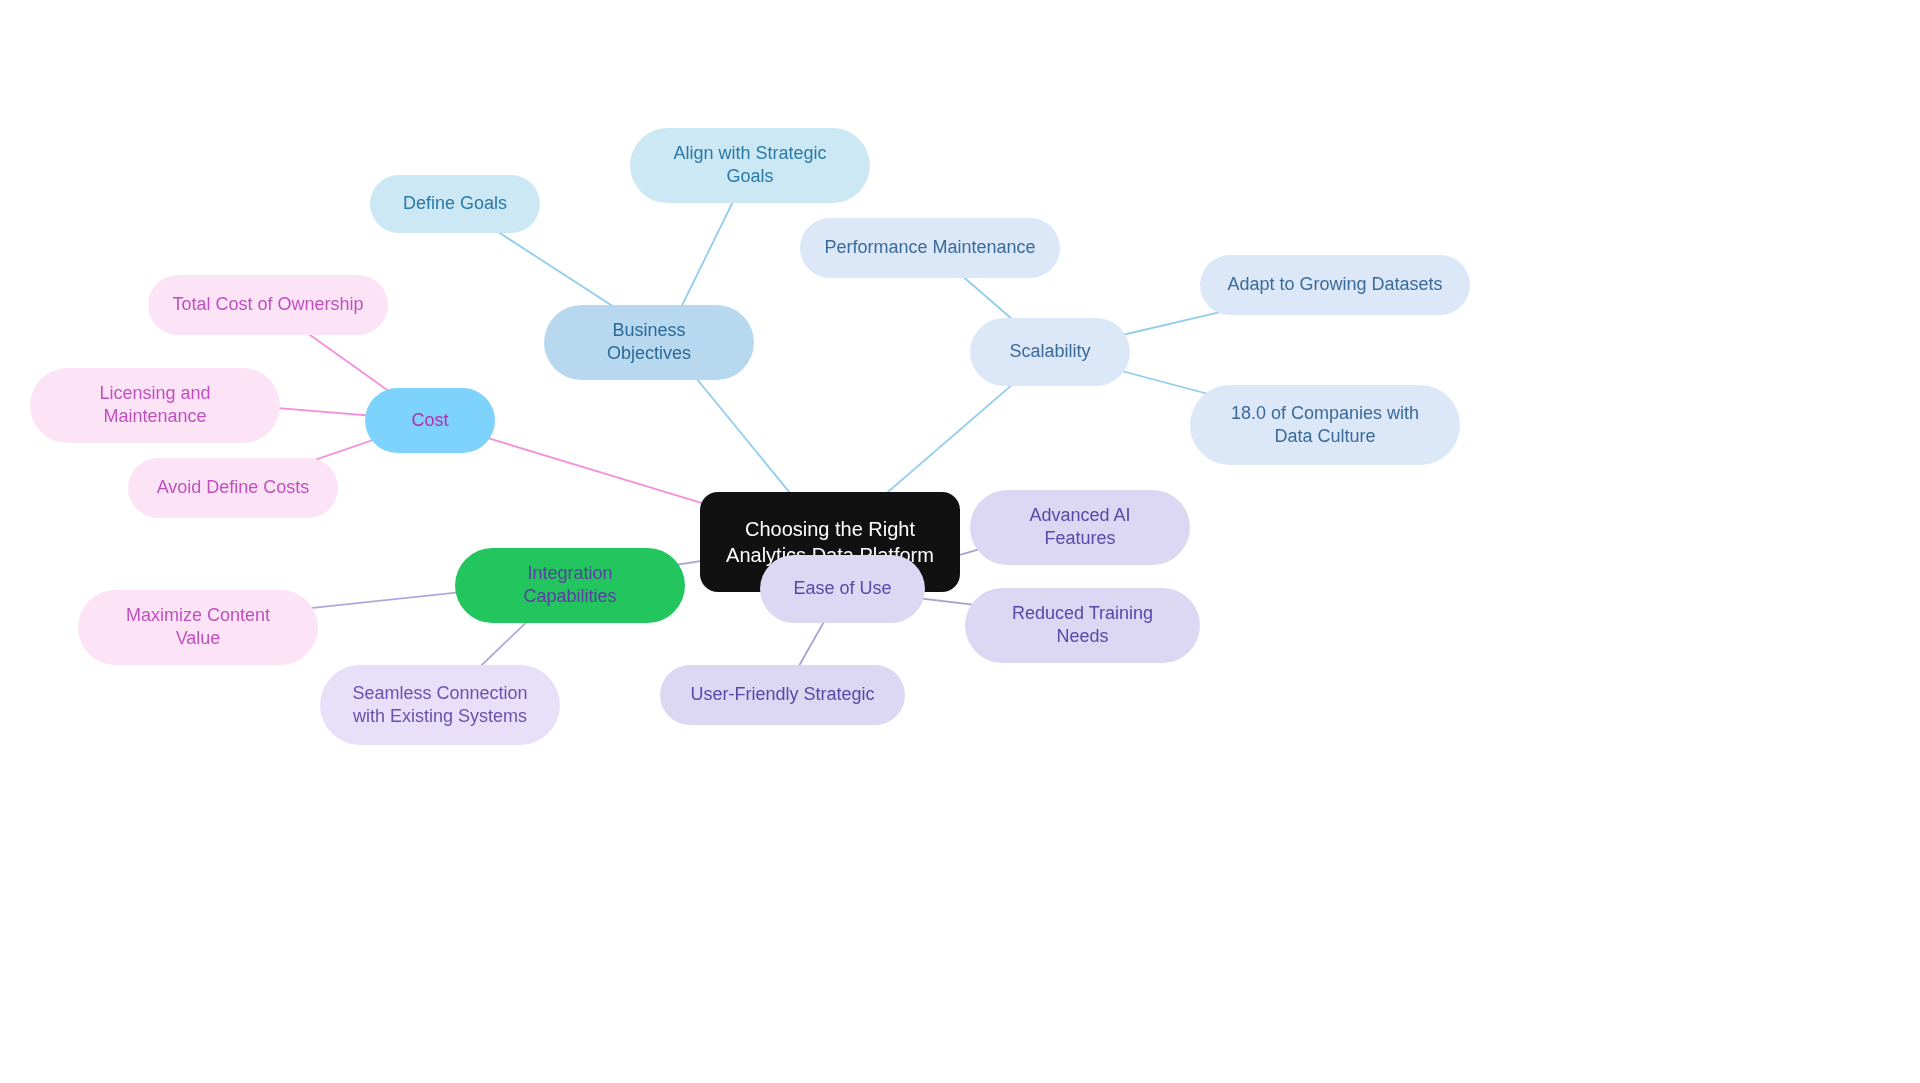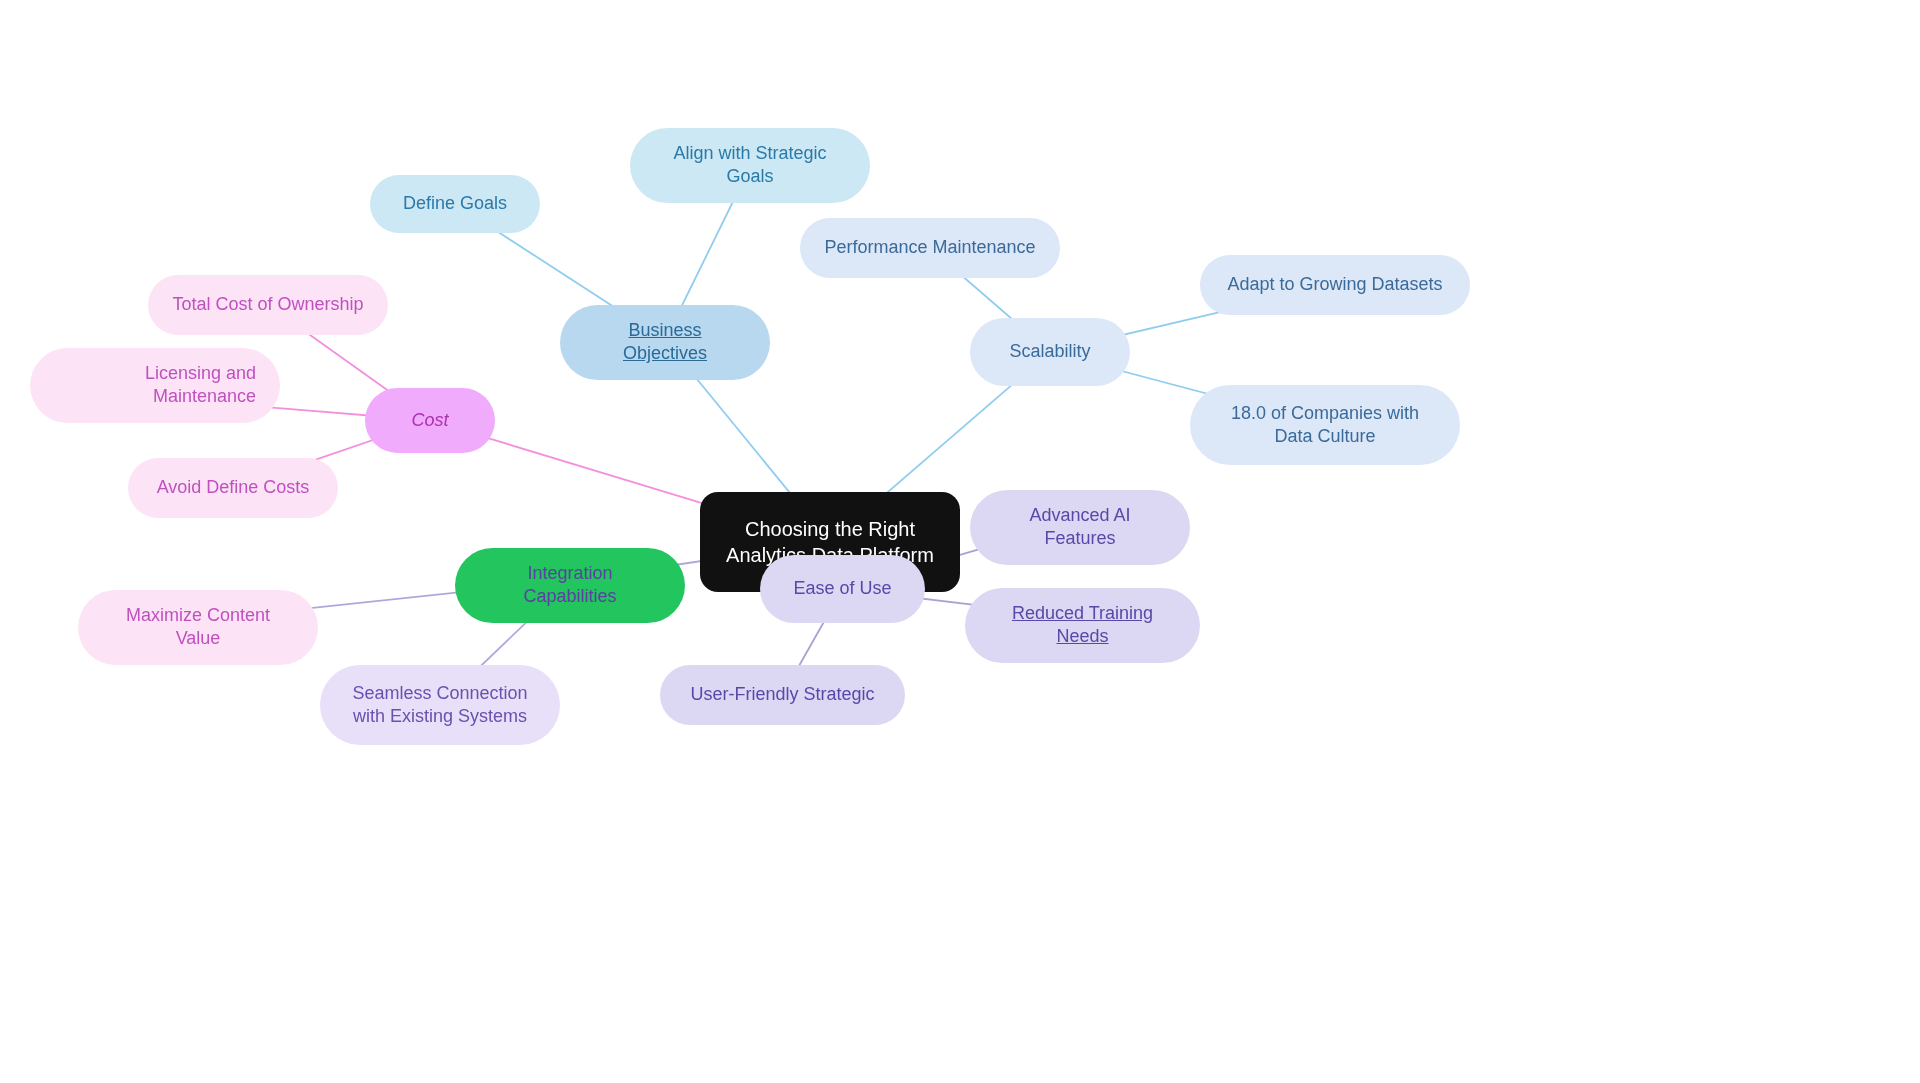--- a/index.html
+++ b/index.html
@@ -55,24 +55,23 @@
     }
     .node-blue-pale {
       background: #dce8f8;
       color: #3a6a9a;
     }
     .node-pink-light {
       background: #fce4f6;
       color: #c050c0;
     }
     .node-pink-medium {
-      background: #f0abfc;
+      background: #7dd3fc;
       color: #b030b0;
       font-weight: 500;
-      font-style: italic;
     }
     .node-purple-light {
       background: #e8e0f8;
       color: #6a50b0;
     }
     .node-purple-medium {
       background: #22c55e;
       color: #5a40a0;
       font-weight: 500;
     }
@@ -100,32 +99,32 @@
       <line x1="830" y1="542" x2="570" y2="580.5" stroke="#9080d0" stroke-width="1.8" opacity="0.7"></line>
       <line x1="570" y1="580.5" x2="198" y2="620" stroke="#9080d0" stroke-width="1.8" opacity="0.7"></line>
       <line x1="570" y1="580.5" x2="440" y2="705" stroke="#9080d0" stroke-width="1.8" opacity="0.7"></line>
       <line x1="830" y1="542" x2="842.5" y2="589" stroke="#8878c0" stroke-width="1.8" opacity="0.7"></line>
       <line x1="842.5" y1="589" x2="1080" y2="520" stroke="#8878c0" stroke-width="1.8" opacity="0.7"></line>
       <line x1="842.5" y1="589" x2="1082.5" y2="618" stroke="#8878c0" stroke-width="1.8" opacity="0.7"></line>
       <line x1="842.5" y1="589" x2="782.5" y2="695" stroke="#8878c0" stroke-width="1.8" opacity="0.7"></line>
     </svg>
   <div id="nodes-container">
       <div class="node node-center" style="left: 700px; top: 492px; width: 260px; height: 100px;">Choosing the Right Analytics Data Platform</div>
-      <div class="node node-blue-medium" style="left: 560px; top: 305px; width: 210px; min-height: 70px; text-decoration: underline;">Business Objectives</div>
+      <div class="node node-blue-medium" style="left: 544px; top: 305px; width: 210px; min-height: 70px;">Business Objectives</div>
       <div class="node node-blue-light" style="left: 370px; top: 175px; width: 170px; min-height: 58px;">Define Goals</div>
       <div class="node node-blue-light" style="left: 630px; top: 128px; width: 240px; min-height: 58px;">Align with Strategic Goals</div>
       <div class="node node-blue-pale" style="left: 970px; top: 318px; width: 160px; min-height: 68px;">Scalability</div>
       <div class="node node-blue-pale" style="left: 800px; top: 218px; width: 260px; min-height: 60px;">Performance Maintenance</div>
       <div class="node node-blue-pale" style="left: 1200px; top: 255px; width: 270px; min-height: 60px;">Adapt to Growing Datasets</div>
       <div class="node node-blue-pale" style="left: 1190px; top: 385px; width: 270px; min-height: 80px;">18.0 of Companies with Data Culture</div>
       <div class="node node-pink-medium" style="left: 365px; top: 388px; width: 130px; min-height: 65px;">Cost</div>
       <div class="node node-pink-light" style="left: 148px; top: 275px; width: 240px; min-height: 60px;">Total Cost of Ownership</div>
-      <div class="node node-pink-light" style="left: 30px; top: 348px; width: 250px; min-height: 60px; text-align: right;">Licensing and Maintenance</div>
+      <div class="node node-pink-light" style="left: 30px; top: 368px; width: 250px; min-height: 60px;">Licensing and Maintenance</div>
       <div class="node node-pink-light" style="left: 128px; top: 458px; width: 210px; min-height: 60px;">Avoid Define Costs</div>
       <div class="node node-purple-medium" style="left: 455px; top: 548px; width: 230px; min-height: 65px;">Integration Capabilities</div>
       <div class="node node-pink-light" style="left: 78px; top: 590px; width: 240px; min-height: 60px;">Maximize Content Value</div>
       <div class="node node-purple-light" style="left: 320px; top: 665px; width: 240px; min-height: 80px;">Seamless Connection with Existing Systems</div>
       <div class="node node-lavender" style="left: 760px; top: 555px; width: 165px; min-height: 68px;">Ease of Use</div>
       <div class="node node-lavender" style="left: 970px; top: 490px; width: 220px; min-height: 60px;">Advanced AI Features</div>
-      <div class="node node-lavender" style="left: 965px; top: 588px; width: 235px; min-height: 60px; text-decoration: underline;">Reduced Training Needs</div>
+      <div class="node node-lavender" style="left: 965px; top: 588px; width: 235px; min-height: 60px;">Reduced Training Needs</div>
       <div class="node node-lavender" style="left: 660px; top: 665px; width: 245px; min-height: 60px;">User-Friendly Strategic</div>
     </div>
 </div>
 
 </body></html>

